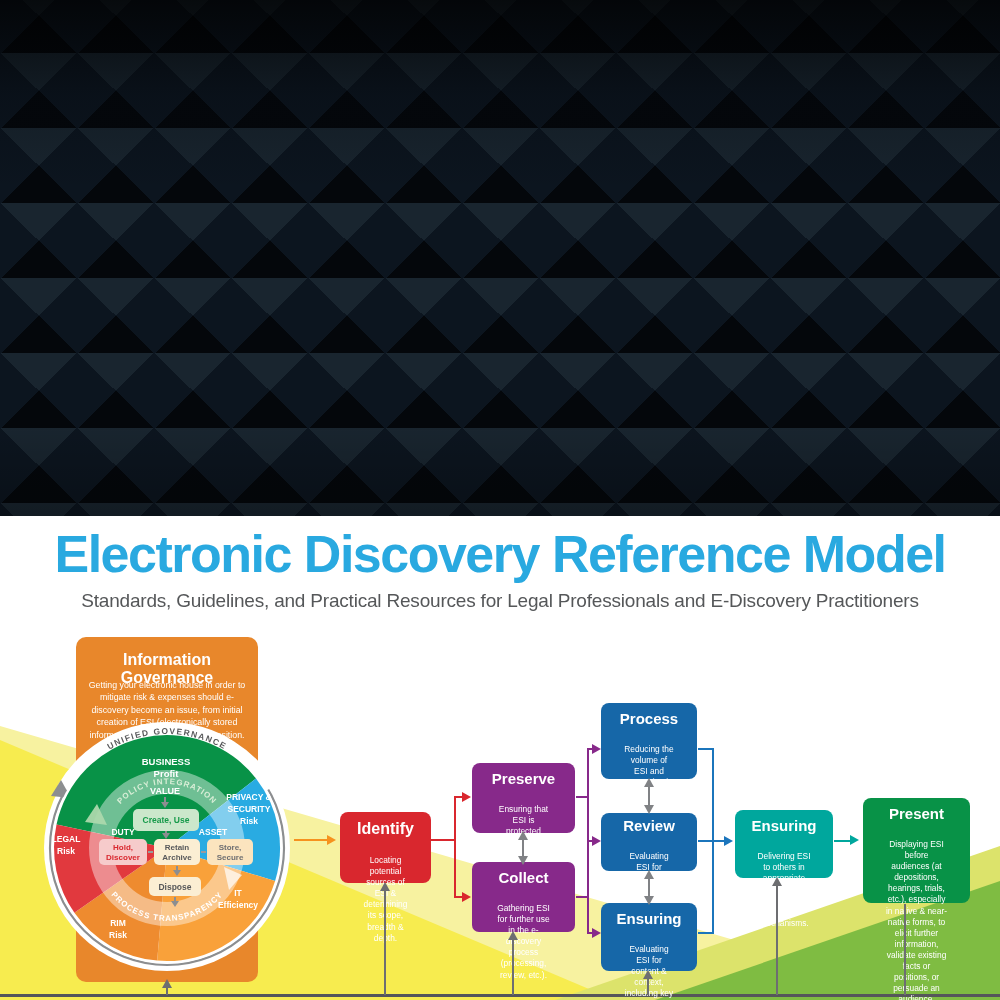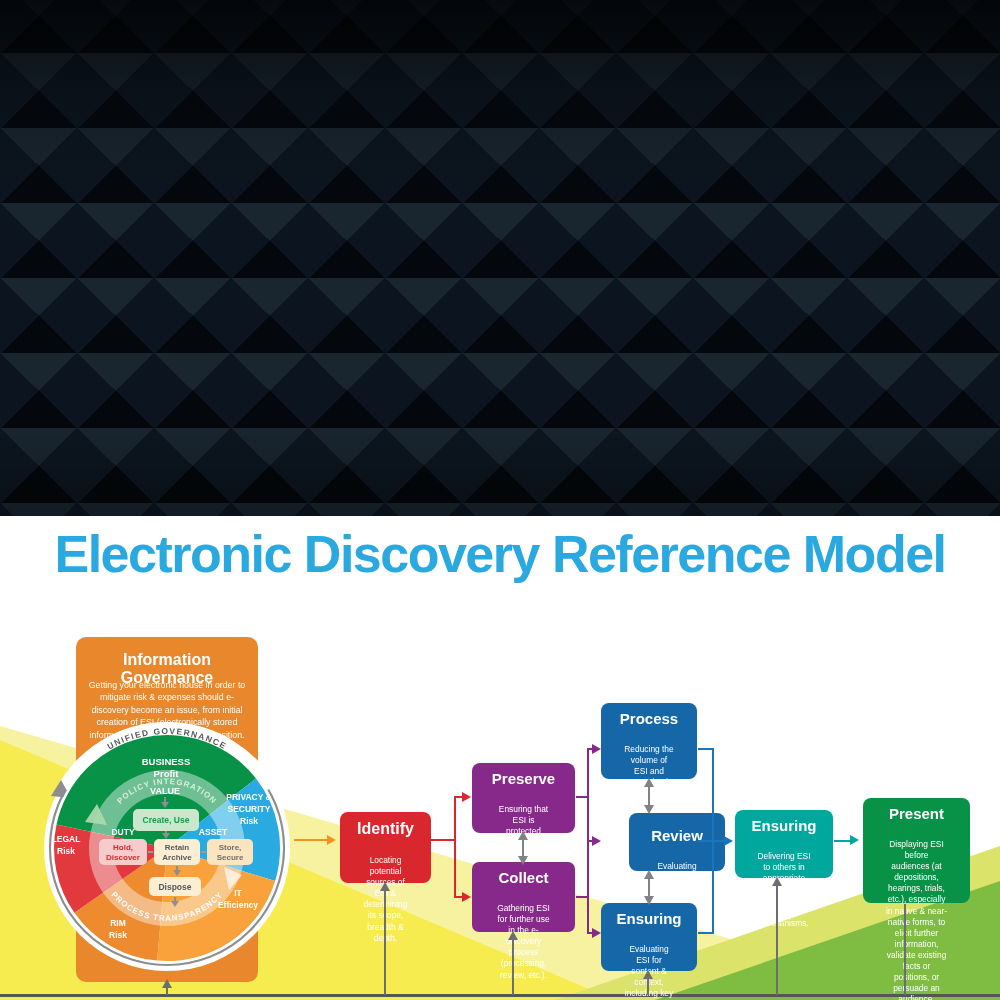--- a/index.html
+++ b/index.html
@@ -35,21 +35,21 @@
   #gov-wheel{position:absolute;left:37px;top:202px;width:260px;height:260px;}
   
   .stage-box{position:absolute;border-radius:8px;color:#fff;text-align:center;box-sizing:border-box;padding:7px 5px 4px;}
   .stage-box h3{margin:0 0 3px;font-size:15px;font-weight:bold;}
   .stage-box p{margin:17px;font-size:8.4px;line-height:1.32;}
   #box-identify{left:340px;top:296px;width:91px;height:71px;background:#D9272E;padding-top:8px;}
   #box-identify h3{font-size:16px;margin-bottom:5px;}
   #box-preserve{left:472px;top:247px;width:103px;height:70px;background:#87298A;}
   #box-collect{left:472px;top:346px;width:103px;height:70px;background:#87298A;border-radius:7px;}
   #box-process{left:601px;top:187px;width:96px;height:76px;background:#1667A8;}
-  #box-review{left:629px;top:297px;width:96px;height:58px;background:#1667A8;padding-top:14px;}
+  #box-review{left:601px;top:297px;width:96px;height:58px;background:#1667A8;padding-top:4px;}
   #box-analyze{left:601px;top:387px;width:96px;height:68px;background:#1667A8;}
   #box-produce{left:735px;top:294px;width:98px;height:68px;background:#00A79D;}
   #box-present{left:863px;top:282px;width:107px;height:105px;background:#089247;}
   
   .hline,.vline{position:absolute;}
   .hline{height:2px;}
   .vline{width:2px;}
   .ah{position:absolute;width:0;height:0;}
   .ah.r{border-top:5px solid transparent;border-bottom:5px solid transparent;border-left:9px solid #000;}
   .ah.u{border-left:5px solid transparent;border-right:5px solid transparent;border-bottom:9px solid #000;}
@@ -60,20 +60,21 @@
 </head>
 <body>
 
 <div id="stage">
 
   <div id="foam"></div>
 
   <div id="band">
 
     <div class="page-title">Electronic Discovery Reference Model</div>
+    <div class="page-subtitle">Standards, Guidelines, and Practical Resources for Legal Professionals and E-Discovery Practitioners</div>
 
     <div class="wedge" id="wedge-pale"></div>
     <div class="wedge" id="wedge-yellow"></div>
     <div class="wedge" id="wedge-lightgreen"></div>
     <div class="wedge" id="wedge-green"></div>
     <div id="bottom-rule"></div>
 
     <div id="gov-panel">
       <div id="gov-title">Information Governance</div>
       <div id="gov-desc">Getting your electronic house in order to mitigate risk &amp; expenses should e-discovery become an issue, from initial creation of ESI (electronically stored information) through its final disposition.</div>

